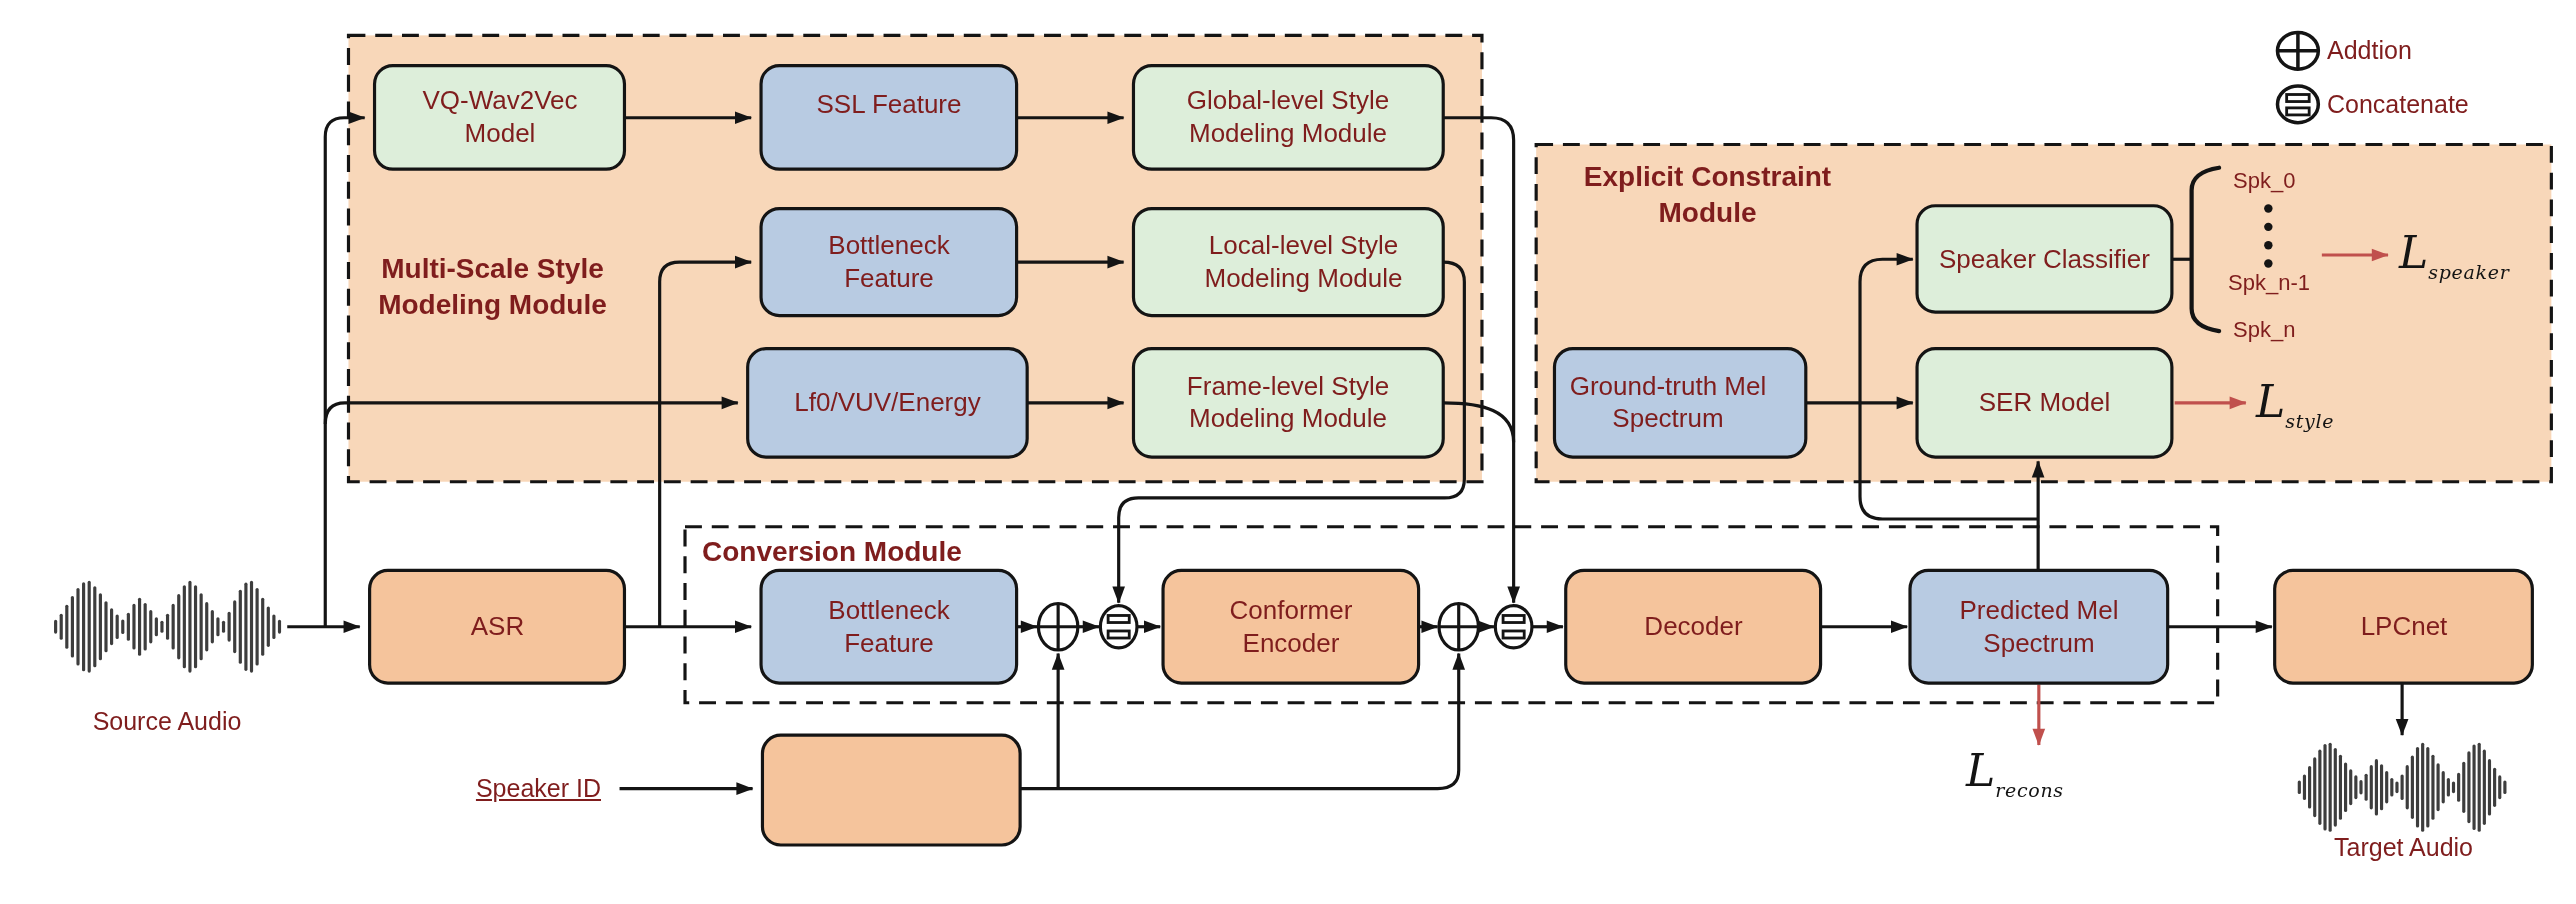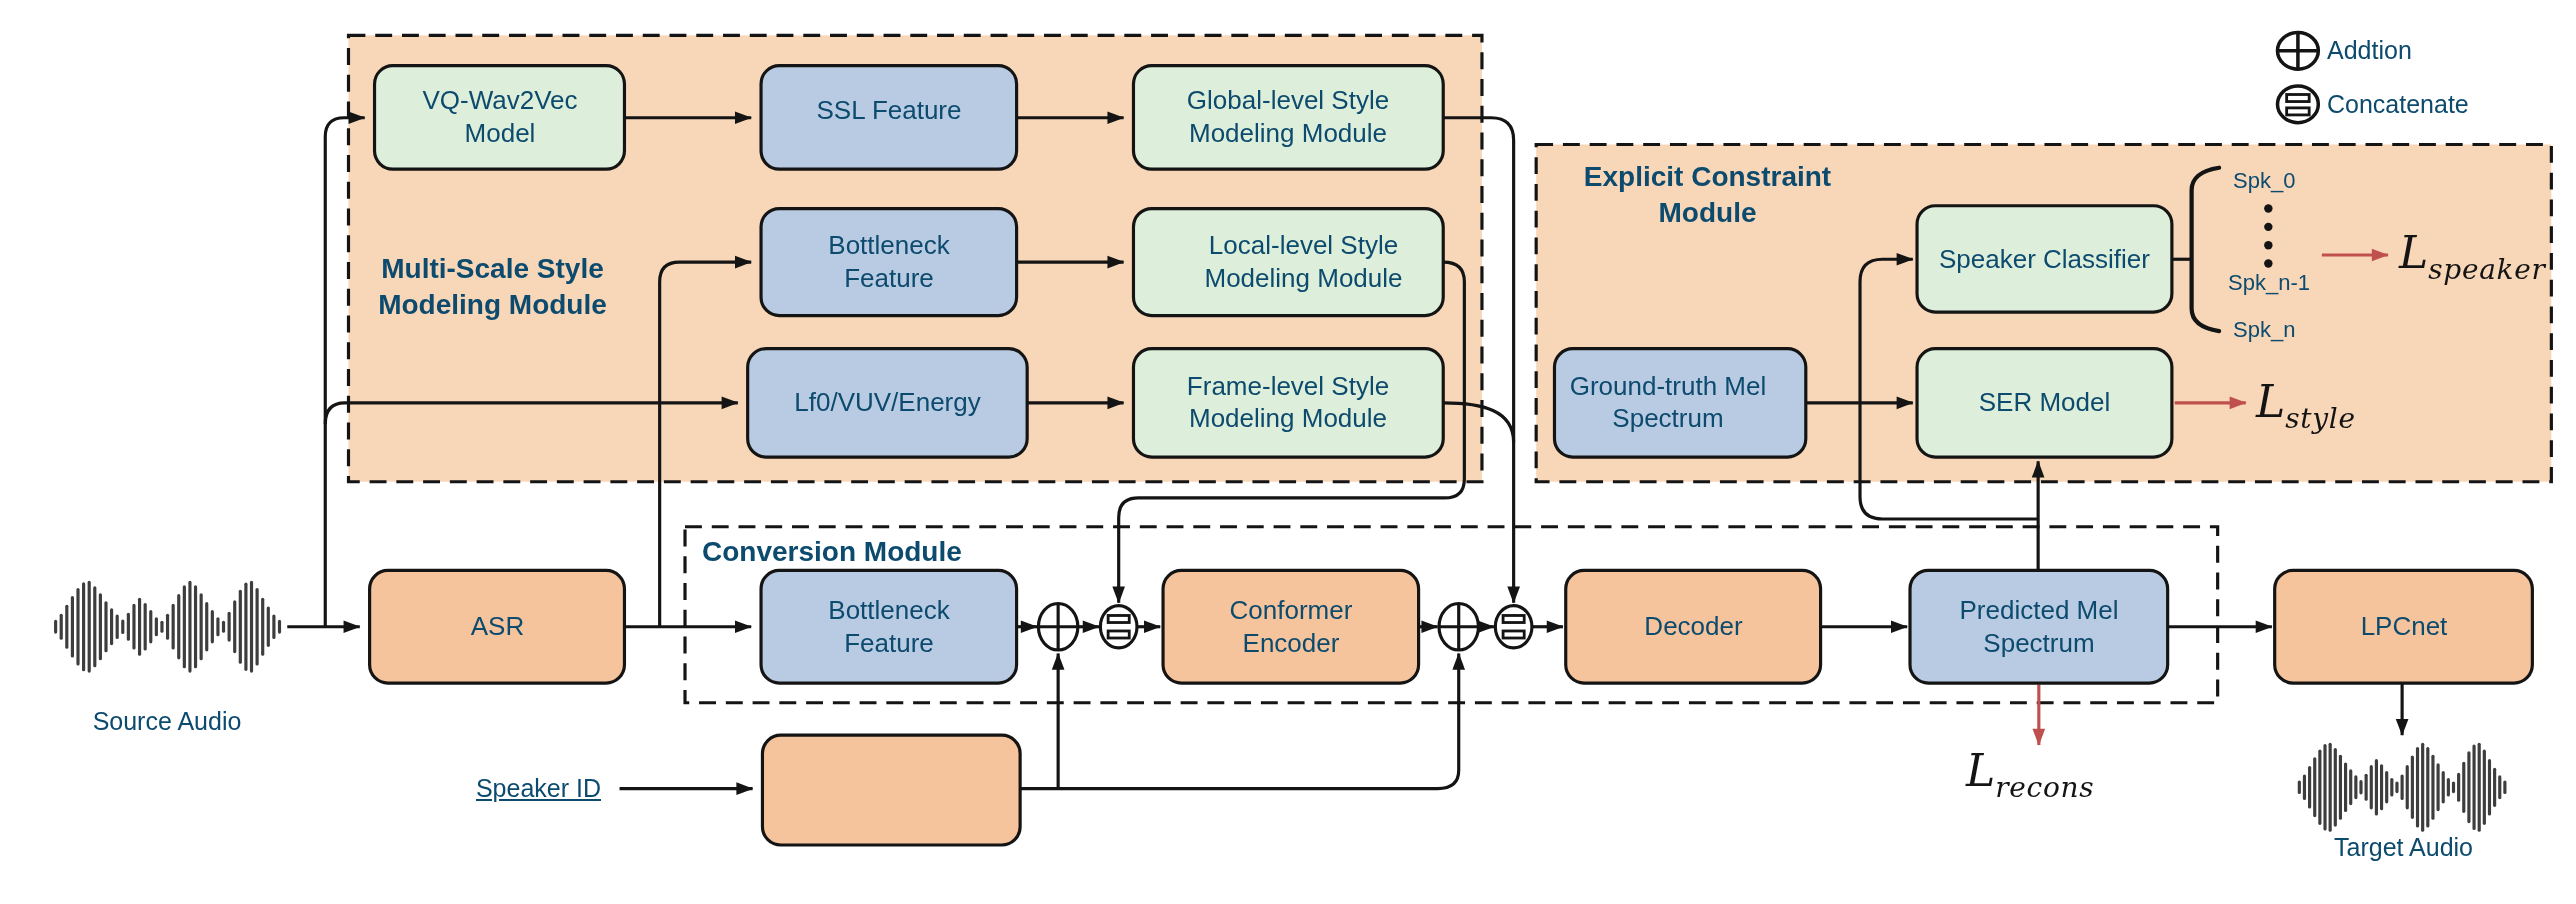--- a/index.html
+++ b/index.html
@@ -1,31 +1,31 @@
 <!DOCTYPE html>
 <html style="font-size:11.3px"><head>
 <meta charset="utf-8">
 <style>
   html,body{margin:0;padding:0;background:#fff;}
   .stage{position:relative;width:2576px;height:905px;background:#ffffff;overflow:hidden;
          font-family:"Liberation Sans",sans-serif;color:#141414;}
   .stage svg{position:absolute;left:0;top:0;}
   .lbl{position:absolute;display:flex;align-items:center;justify-content:center;
        text-align:center;white-space:pre-line;box-sizing:border-box;pointer-events:none;
-       font-size:26px;line-height:1.24;color:#0c4a6e;}
+       font-size:26px;line-height:1.24;color:#7f1d1d;}
   .node-label{font-size:26px;}
   .module-title{font-weight:bold;font-size:28px;line-height:1.28;}
   .left-align{justify-content:flex-start;text-align:left;}
   .right-align{justify-content:flex-end;text-align:right;}
   .small{font-size:22px;}
   .cap{font-size:25px;}
   .math{position:absolute;pointer-events:none;font-family:"DejaVu Serif",serif;
         font-style:italic;color:#141414;white-space:nowrap;}
   .math .mbase{font-size:44px;font-style:italic;}
-  .math sub{font-size:28px;font-style:italic;vertical-align:-11.3px;letter-spacing:0.7px;}
+  .math sub{font-size:19px;font-style:italic;vertical-align:-11.3px;letter-spacing:0.7px;}
 </style>
 </head>
 <body>
 
 <div class="stage">
 
 <svg width="2576" height="905" viewBox="0 0 3659 1285">
   <defs>
     <marker id="ah" markerUnits="userSpaceOnUse" markerWidth="26" markerHeight="22" refX="24" refY="10" orient="auto">
       <path d="M1,1 L25,10 L1,19 Z" fill="#141414"></path>
@@ -230,21 +230,21 @@
 </svg>
 
 <div class="lbl module-title" style="left:366px;top:248px;width:253px;height:77px;">Multi-Scale Style
 Modeling Module</div>
 <div class="lbl module-title" style="left:1570px;top:156px;width:275px;height:77px;">Explicit Constraint
 Module</div>
 <div class="lbl module-title left-align" style="left:702px;top:534px;width:317px;height:35px;">Conversion Module</div>
 
 <div class="lbl node-label" style="left:375px;top:65px;width:250px;height:103px;">VQ-Wav2Vec
 Model</div>
-<div class="lbl node-label" style="left:761px;top:59px;width:256px;height:103px;">SSL Feature</div>
+<div class="lbl node-label" style="left:761px;top:53px;width:256px;height:103px;">SSL Feature</div>
 <div class="lbl node-label" style="left:1133px;top:65px;width:310px;height:103px;">Global-level Style
 Modeling Module</div>
 <div class="lbl node-label" style="left:761px;top:208px;width:256px;height:107px;">Bottleneck
 Feature</div>
 <div class="lbl node-label" style="left:1133px;top:208px;width:310px;height:107px;padding-left:31px;">Local-level Style
 Modeling Module</div>
 <div class="lbl node-label" style="left:748px;top:348px;width:279px;height:108px;">Lf0/VUV/Energy</div>
 <div class="lbl node-label" style="left:1133px;top:348px;width:310px;height:108px;">Frame-level Style
 Modeling Module</div>
 <div class="lbl node-label" style="left:1554px;top:348px;width:228px;height:108px;">Ground-truth Mel

